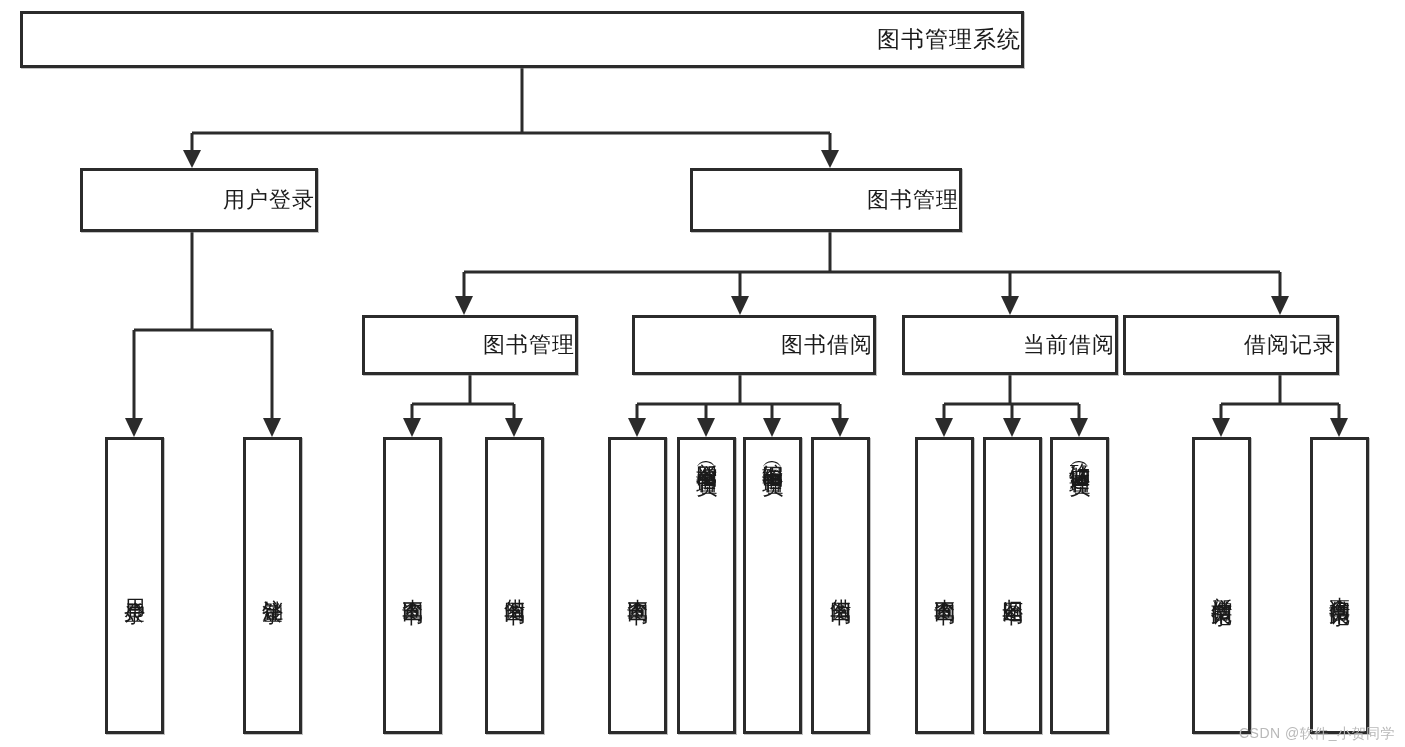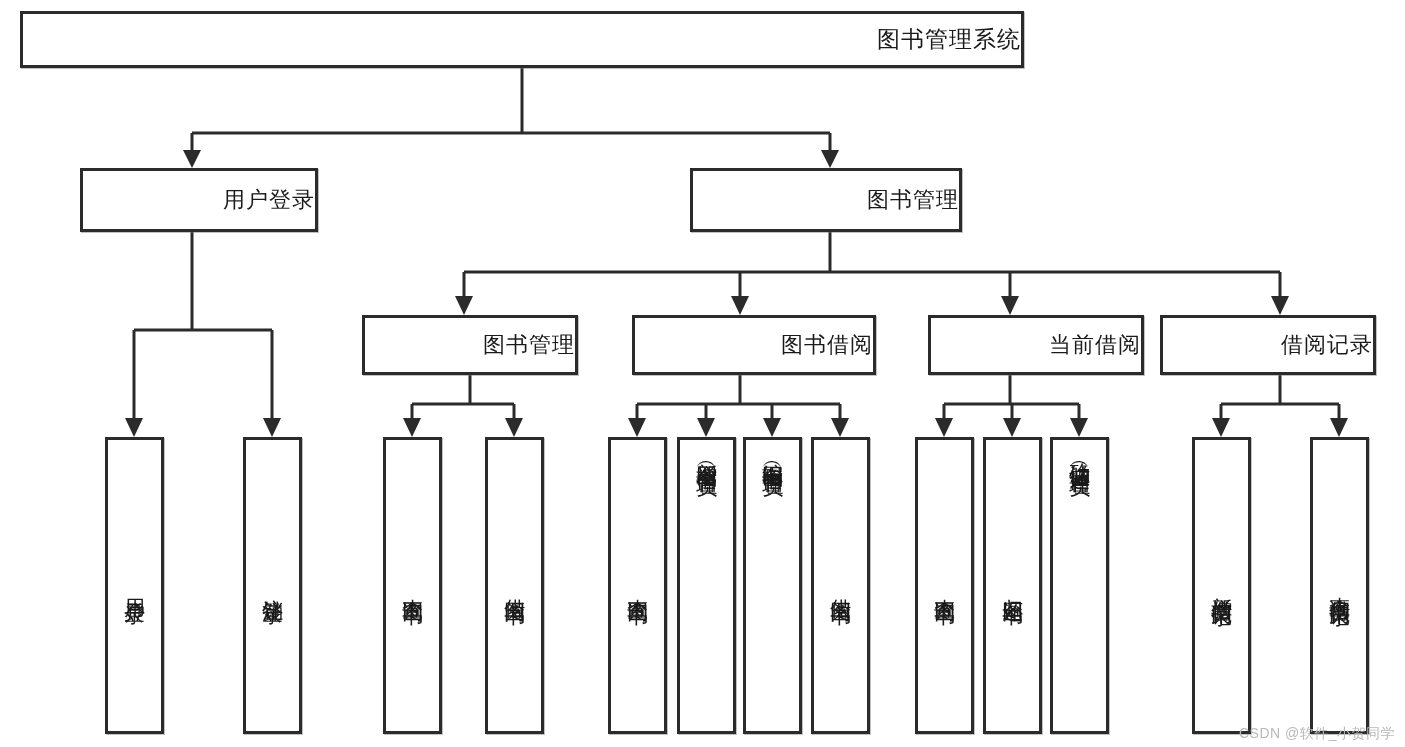--- a/index.html
+++ b/index.html
@@ -167,24 +167,24 @@
   <div class="node" style="left:690px; top:168px; width:272px; height:64px;">
     <span class="label">图书管理</span>
   </div>
 
   <div class="node" style="left:362px; top:315px; width:216px; height:60px;">
     <span class="label">图书管理</span>
   </div>
   <div class="node" style="left:632px; top:315px; width:244px; height:60px;">
     <span class="label">图书借阅</span>
   </div>
-  <div class="node" style="left:902px; top:315px; width:216px; height:60px;margin-left:26px;">
+  <div class="node" style="left:902px; top:315px; width:216px; height:60px;">
     <span class="label">当前借阅</span>
   </div>
-  <div class="node" style="left:1160px; top:315px; width:216px; height:60px;">
+  <div class="node" style="left:1123px; top:315px; width:216px; height:60px;">
     <span class="label">借阅记录</span>
   </div>
 
   <div class="node leaf short" style="left:105px; top:437px; width:59px; height:297px;">
     <span class="label">用户登录</span>
   </div>
   <div class="node leaf short" style="left:243px; top:437px; width:59px; height:297px;">
     <span class="label">注销登录</span>
   </div>
 

